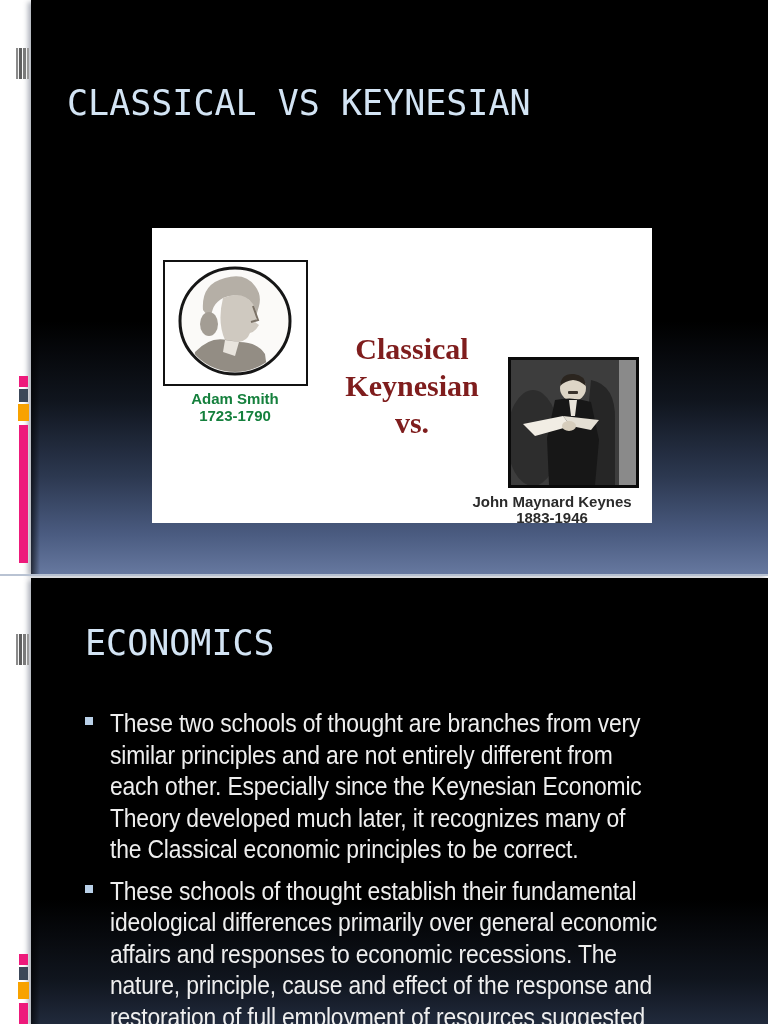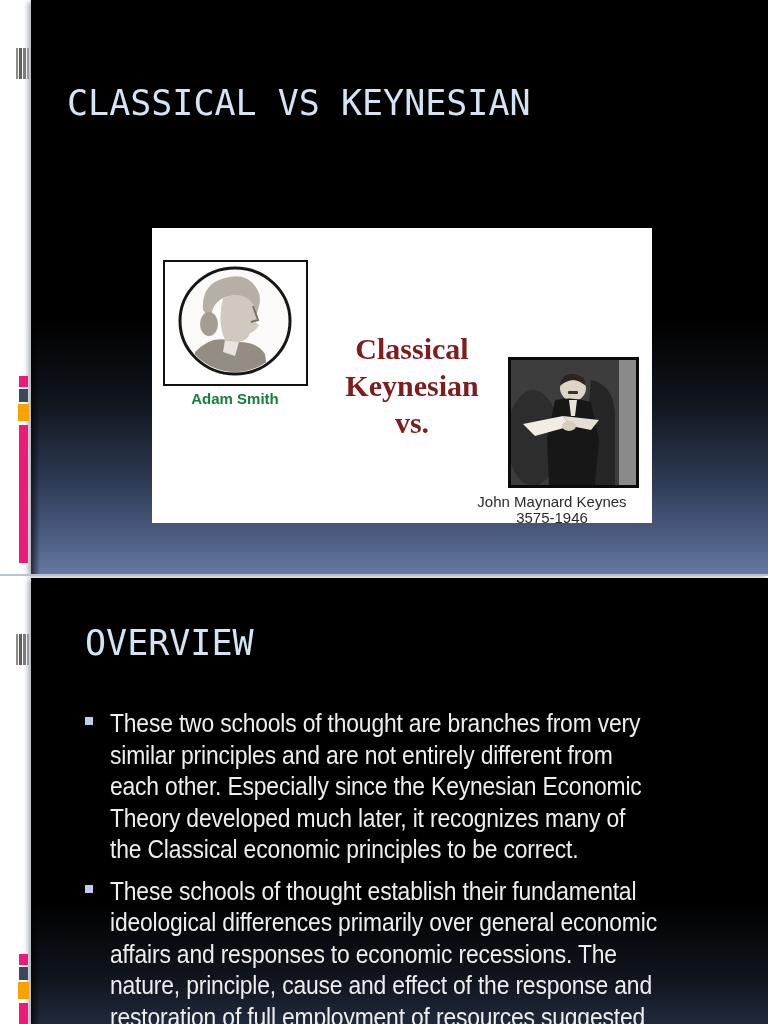--- a/index.html
+++ b/index.html
@@ -42,21 +42,21 @@
   .smith-frame{position:absolute;left:11px;top:32px;width:141px;height:122px;
     background:#fff;border:2px solid #111;}
   .smith-caption{position:absolute;left:-12px;top:162px;width:190px;text-align:center;
     color:#15803d;font-weight:bold;font-size:15px;line-height:17px;}
   .center-text{position:absolute;left:170px;top:102px;width:180px;text-align:center;
     font-family:"Liberation Serif",serif;font-weight:bold;color:#7f1d1d;
     font-size:30px;line-height:37px;}
   .keynes-frame{position:absolute;left:356px;top:129px;width:125px;height:125px;
     border:3px solid #0a0a0a;background:#3d3d3d;}
   .keynes-caption{position:absolute;left:300px;top:266px;width:200px;text-align:center;
-    color:#2b2b2b;font-weight:normal;font-size:15px;line-height:16px;}
+    color:#2b2b2b;font-weight:bold;font-size:15px;line-height:16px;}
   
   .spine-icon{position:absolute;left:16px;width:13px;height:31px;
     background:linear-gradient(90deg,#8a8a8a 0 15%,#f5f5f5 15% 25%,#5f5f5f 25% 45%,#fafafa 45% 55%,#7a7a7a 55% 75%,#f2f2f2 75% 83%,#9a9a9a 83% 100%);}
   .spine-1{top:48px;} .spine-2{top:634px;}
   .acc{position:absolute;left:19px;width:9px;}
   .acc-pink-sq-1{top:376px;height:11px;background:#ed1a7b;}
   .acc-dark-sq-1{top:389px;height:13px;background:#3c4859;}
   .acc-orange-sq-1{top:404px;height:17px;background:#f8a200;left:18px;width:11px;}
   .acc-pink-bar-1{top:425px;height:138px;background:#ed1a7b;}
   .acc-pink-sq-2{top:954px;height:11px;background:#ed1a7b;}
@@ -89,20 +89,21 @@
           <path d="M58,36 Q78,28 88,42 Q94,52 90,60 L94,63 Q90,70 85,71 Q82,79 74,80 L60,78 Q52,60 58,36 Z" fill="#cfc9c0"></path>
           <path d="M88,44 L93,58 L86,60" fill="none" stroke="#7a7166" stroke-width="2"></path>
           <ellipse cx="44" cy="62" rx="9" ry="12" fill="#a39d94"></ellipse>
           <path d="M30,90 Q45,74 62,78 L74,80 Q92,80 100,92 L104,122 L26,122 Z" fill="#938d84"></path>
           <path d="M60,78 L74,80 L70,94 L58,90 Z" fill="#e8e4dd"></path>
         </g>
       </svg>
     </div>
     <div class="smith-caption">
       <div>Adam Smith</div>
+      <div>1723-1790</div>
     </div>
 
     <div class="center-text">
       <div>Classical</div>
       <div>Keynesian</div>
       <div>vs.</div>
     </div>
 
     <div class="keynes-frame">
       <svg viewBox="0 0 125 125" width="125" height="125">
@@ -115,31 +116,31 @@
         <rect x="57" y="31" width="10" height="3" rx="1" fill="#3a332c"></rect>
         <path d="M44,40 Q62,36 80,42 L88,80 L84,125 L38,125 L36,78 Z" fill="#171717"></path>
         <path d="M58,40 L66,40 L64,56 L60,56 Z" fill="#e9e4da"></path>
         <path d="M12,64 L52,56 L60,66 L24,76 Z" fill="#f1ede4"></path>
         <path d="M52,56 L88,60 L80,70 L60,66 Z" fill="#e4dfd4"></path>
         <ellipse cx="58" cy="66" rx="7" ry="5" fill="#d6cdbc"></ellipse>
       </svg>
     </div>
     <div class="keynes-caption">
       <div>John Maynard Keynes</div>
-      <div>3575-1946</div>
+      <div>1883-1946</div>
     </div>
   </div>
 </div>
 
 <div class="separator"></div>
 
 <div class="slide slide-2">
   <div class="slide-edge"></div>
 
-  <div class="slide-title">OVERVIEW</div>
+  <div class="slide-title">ECONOMICS</div>
 
   <div class="bullets">
     <div class="para">
       <span class="bullet-sq"></span>
       <div class="bline">These two schools of thought are branches from very</div>
       <div class="bline">similar principles and are not entirely different from</div>
       <div class="bline">each other. Especially since the Keynesian Economic</div>
       <div class="bline">Theory developed much later, it recognizes many of</div>
       <div class="bline">the Classical economic principles to be correct.</div>
     </div>

